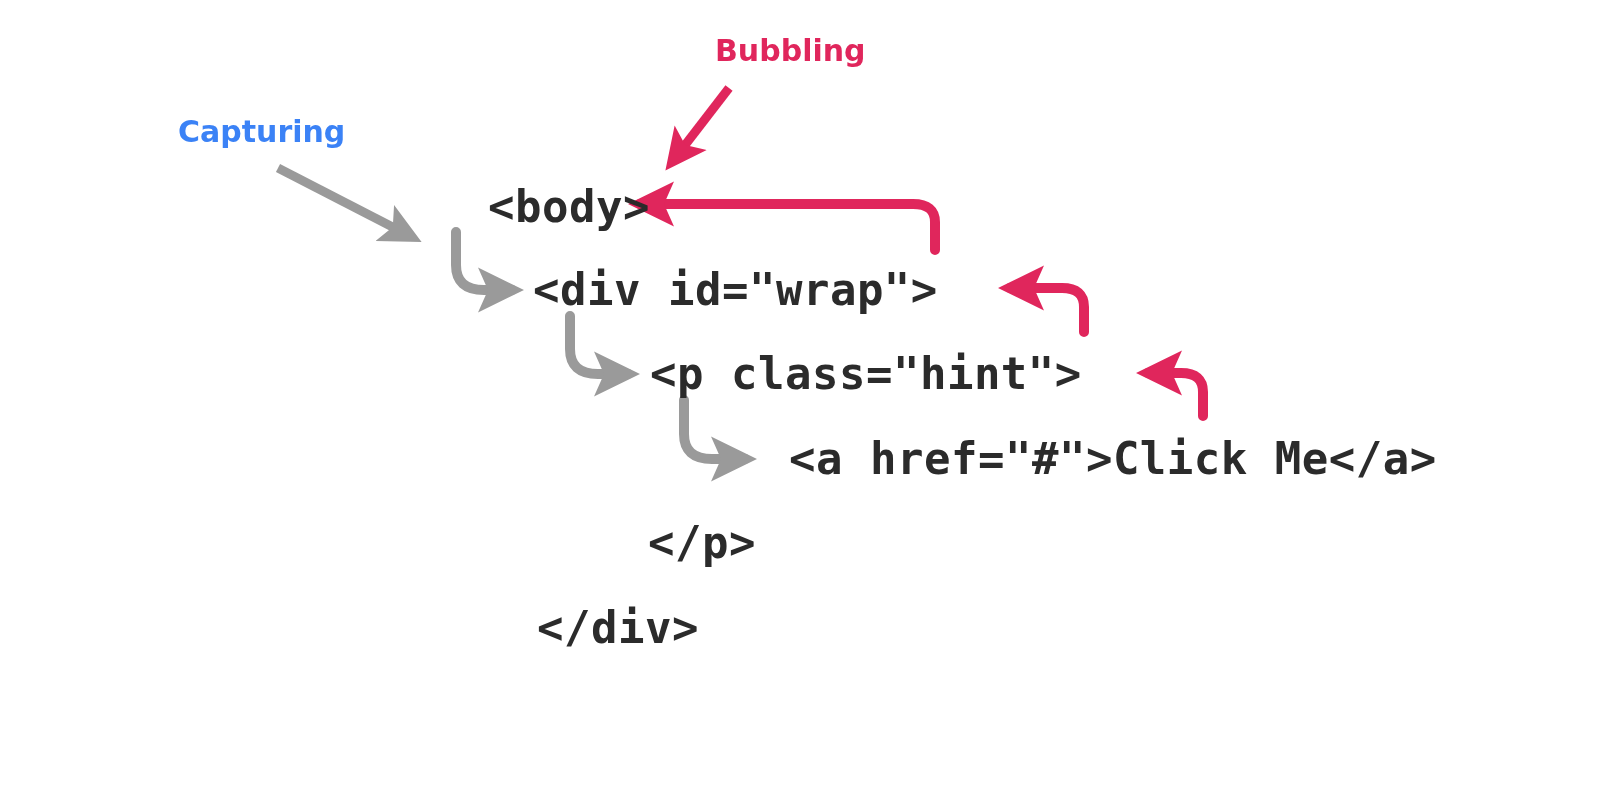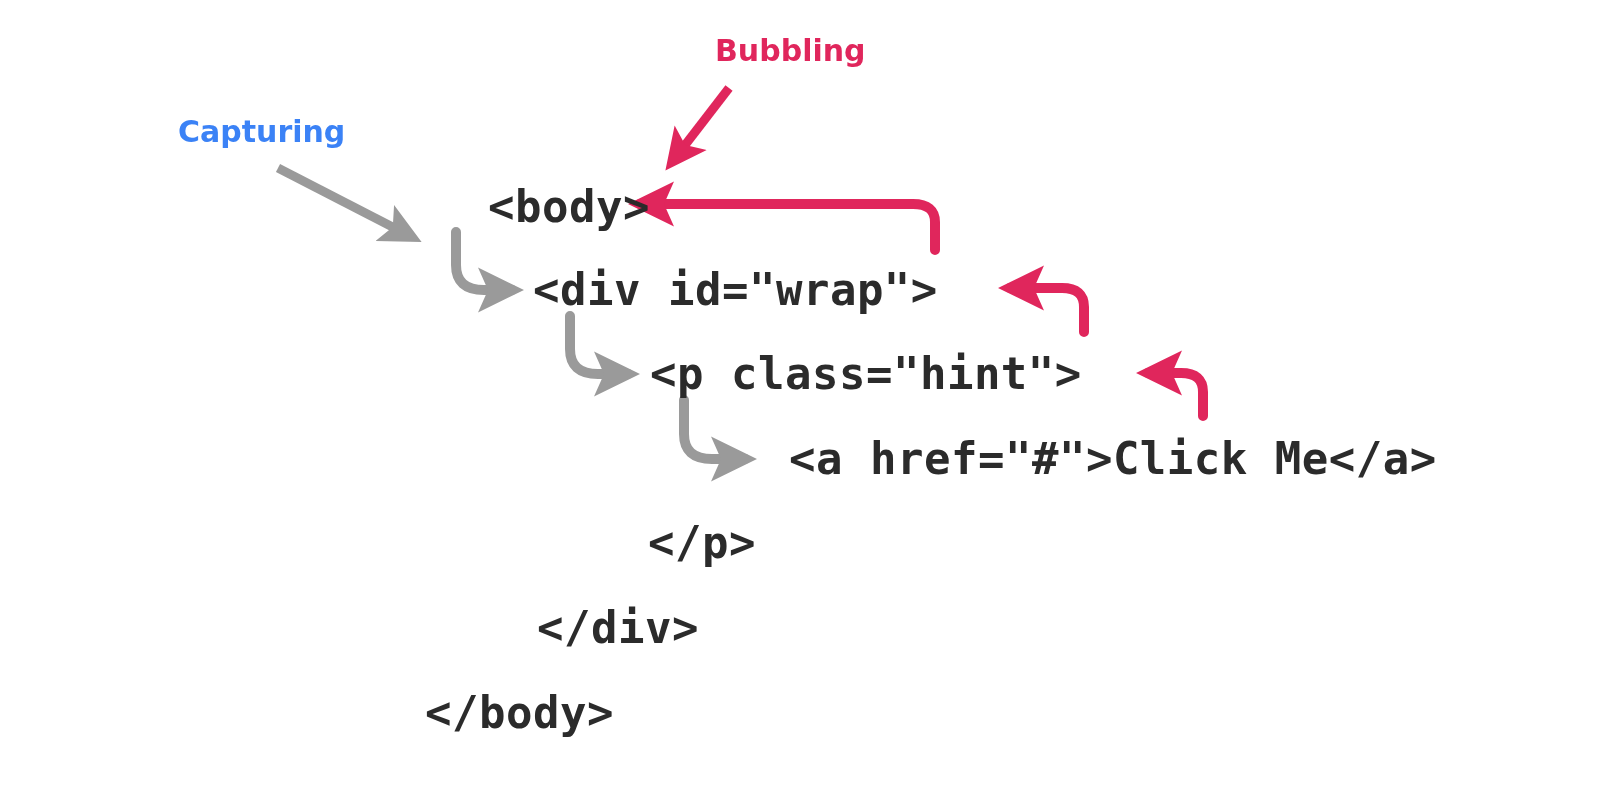--- a/index.html
+++ b/index.html
@@ -113,15 +113,14 @@
   <div class="code-line" style="left:533px; top:268px;">&lt;div id="wrap"&gt;</div>
 
   <div class="code-line" style="left:650px; top:352px;">&lt;p class="hint"&gt;</div>
 
   <div class="code-line" style="left:789px; top:437px;">&lt;a href="#"&gt;Click Me&lt;/a&gt;</div>
 
   <div class="code-line" style="left:648px; top:521px;">&lt;/p&gt;</div>
 
   <div class="code-line" style="left:537px; top:606px;">&lt;/div&gt;</div>
 
-  <div class="code-line" style="left:425px; top:691px;">&lt;/body&gt;</div>
 
 </div>
 
 </body></html>

